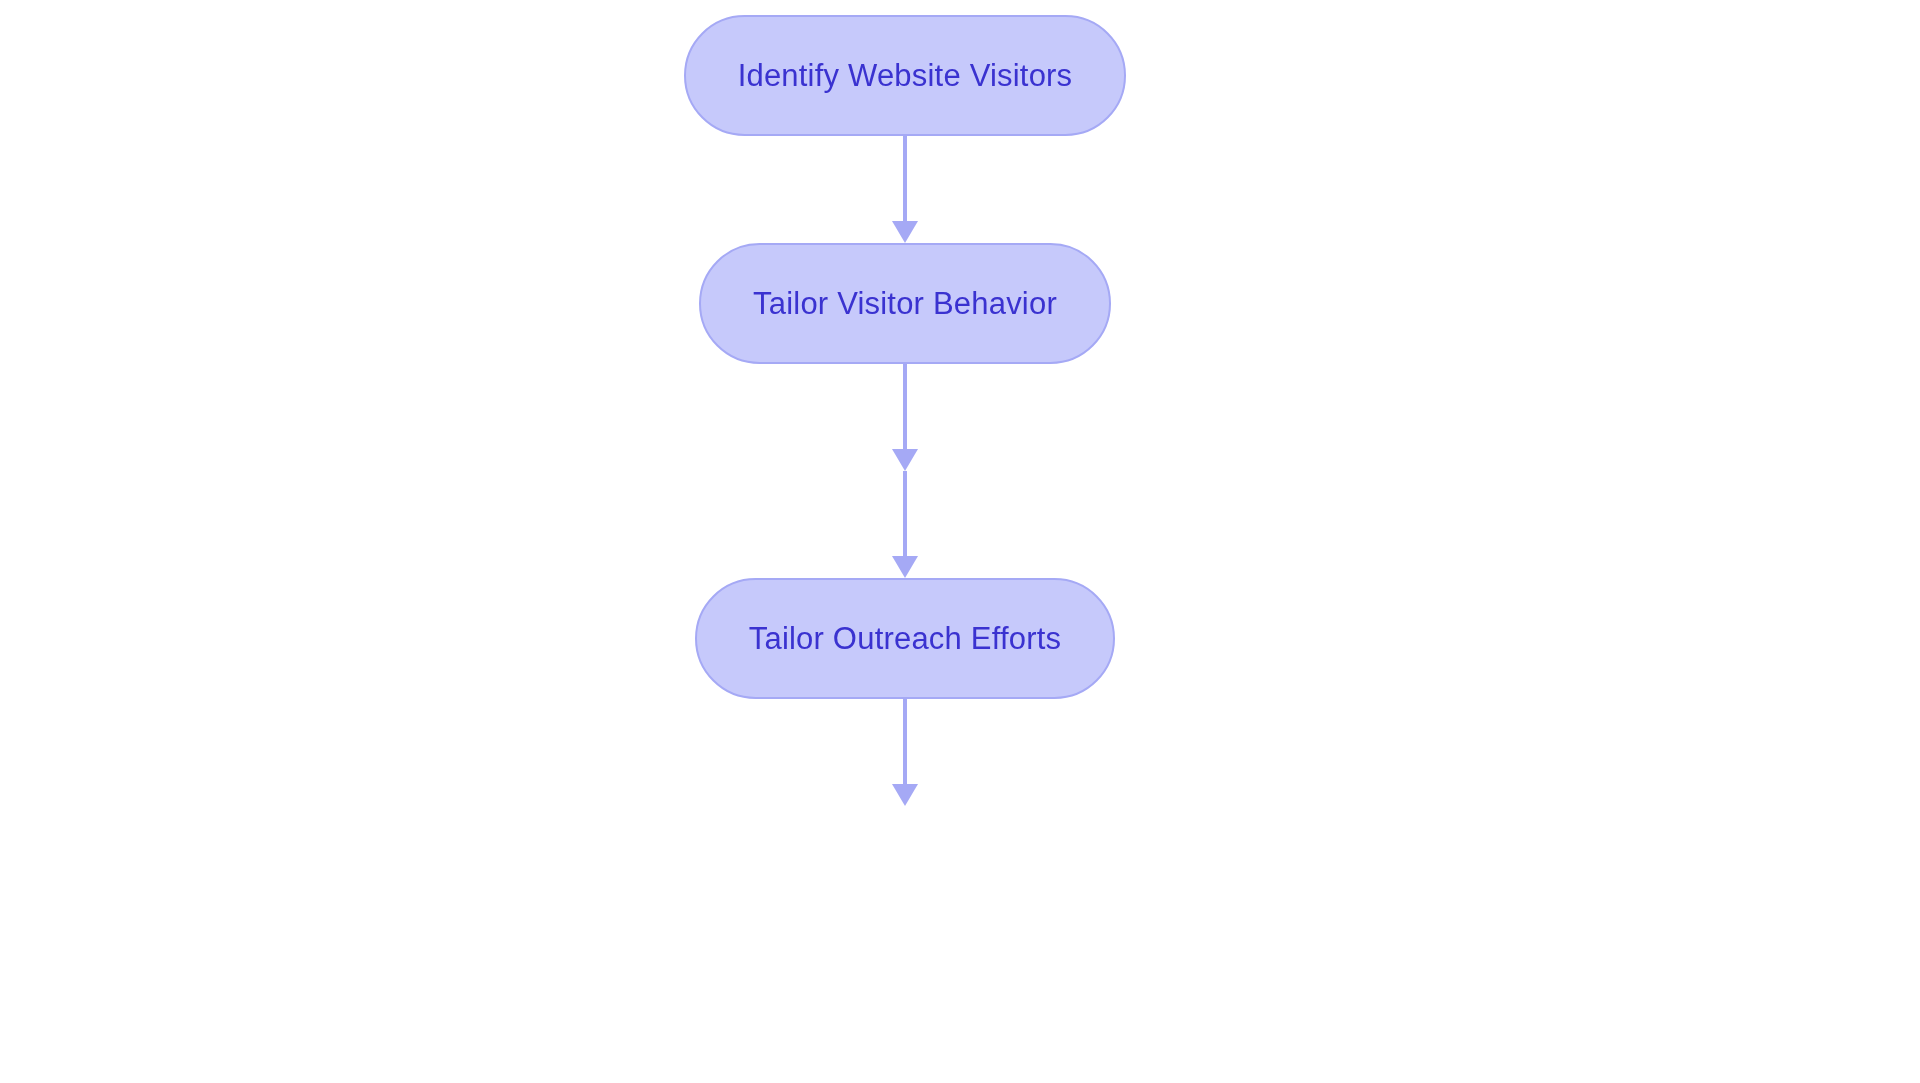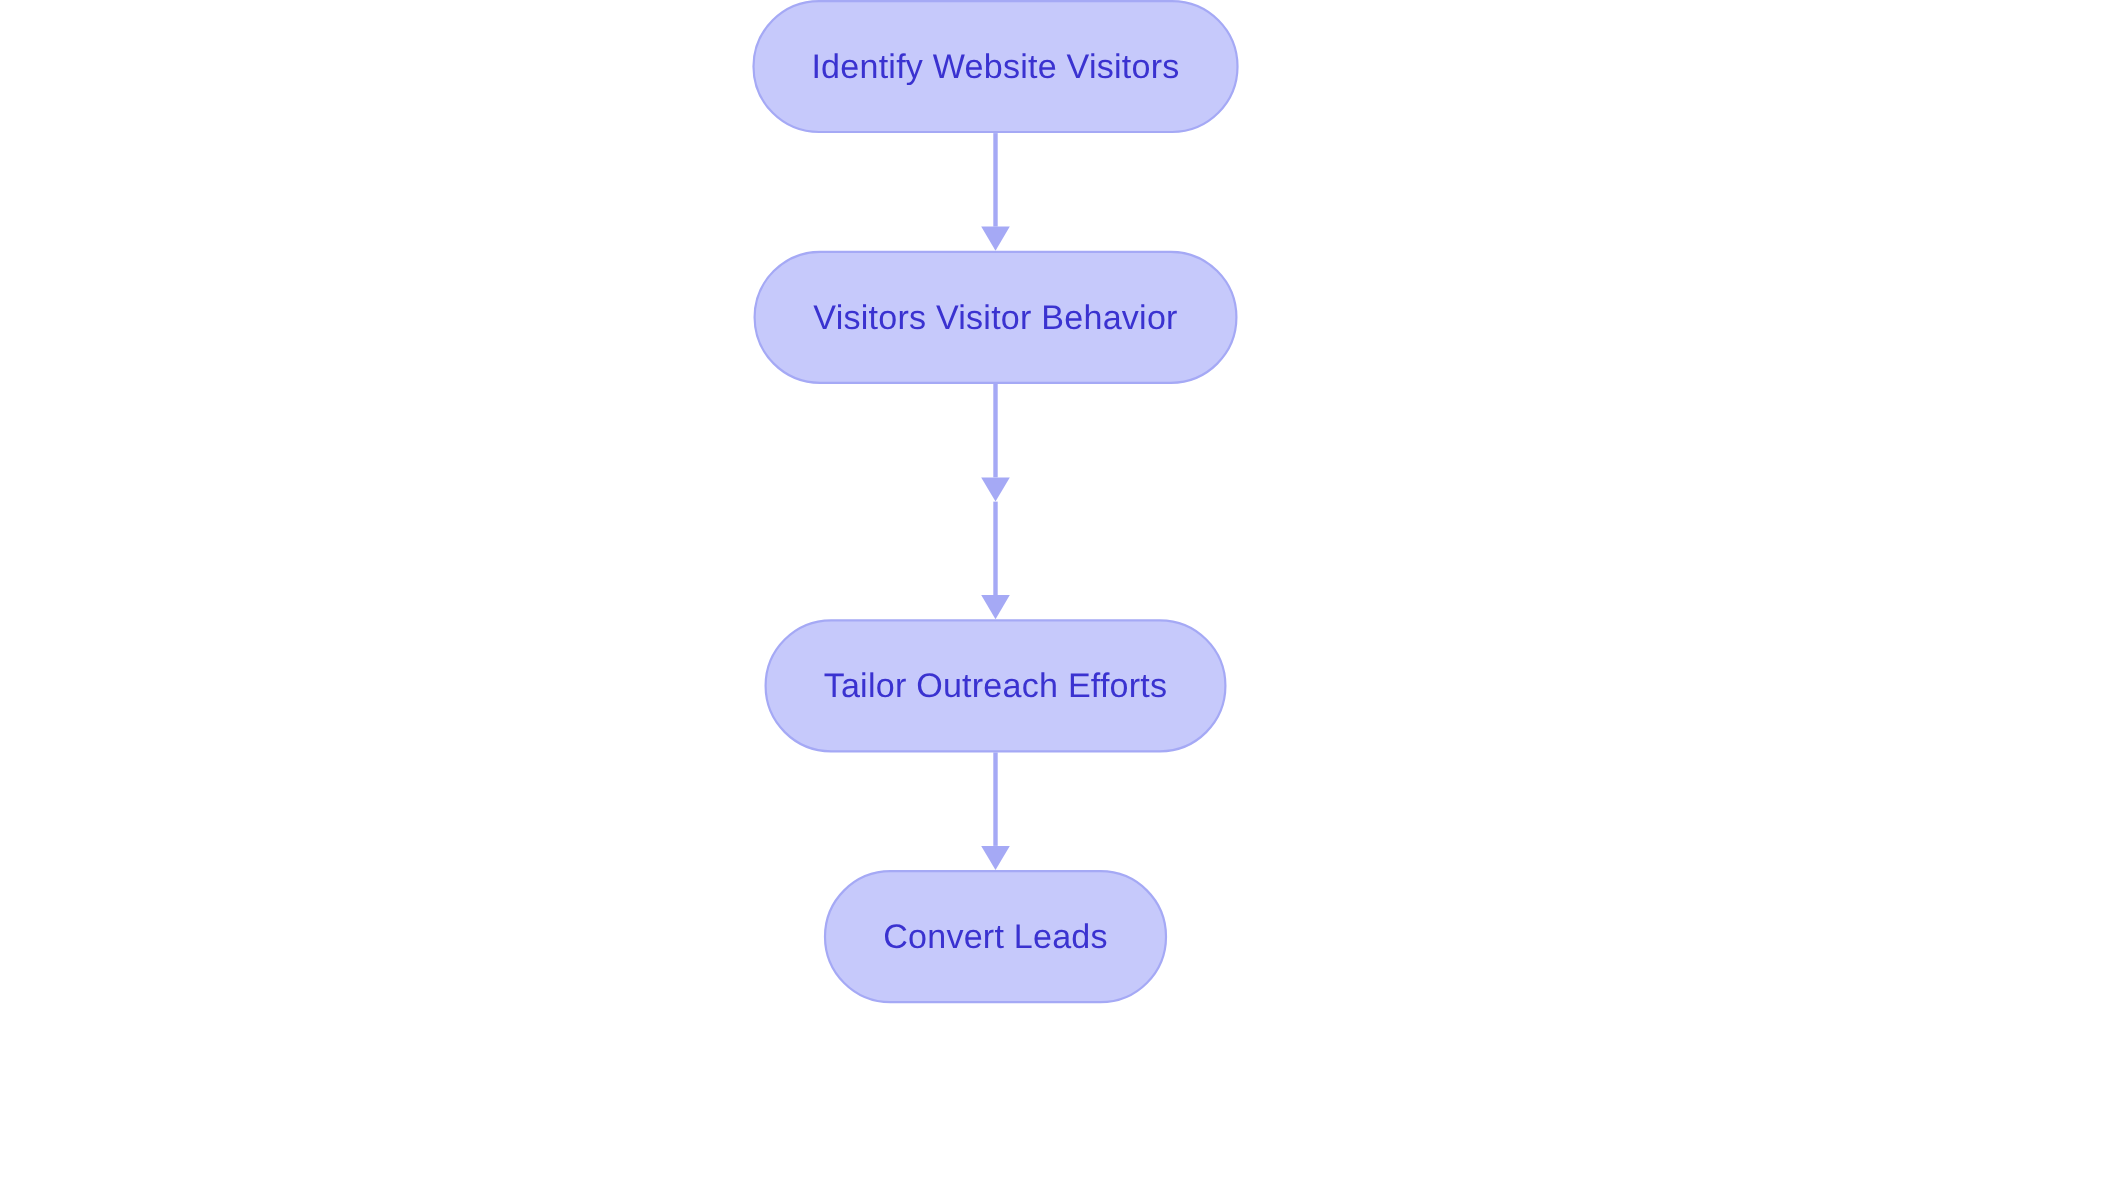--- a/index.html
+++ b/index.html
@@ -24,20 +24,21 @@
   .flow-column {
     position: absolute;
     left: 0;
     top: 0;
     width: 1810px;
     height: 1083px;
     display: flex;
     flex-direction: column;
     align-items: center;
     justify-content: flex-start;
+    padding-top: 15px;
     box-sizing: border-box;
   }
 
   .node {
     box-sizing: border-box;
     height: 121px;
     display: flex;
     align-items: center;
     justify-content: center;
     background: #c6c9fb;
@@ -88,21 +89,21 @@
     <div class="node">
       <span class="node-label">Identify Website Visitors</span>
     </div>
 
     <div class="connector">
       <div class="connector-line"></div>
       <div class="connector-arrowhead"></div>
     </div>
 
     <div class="node">
-      <span class="node-label">Visitors Visitor Behavior</span>
+      <span class="node-label">Tailor Visitor Behavior</span>
     </div>
 
     <div class="connector">
       <div class="connector-line"></div>
       <div class="connector-arrowhead"></div>
     </div>
 
 
     <div class="connector">
       <div class="connector-line"></div>
@@ -111,18 +112,15 @@
 
     <div class="node">
       <span class="node-label">Tailor Outreach Efforts</span>
     </div>
 
     <div class="connector">
       <div class="connector-line"></div>
       <div class="connector-arrowhead"></div>
     </div>
 
-    <div class="node">
-      <span class="node-label">Convert Leads</span>
-    </div>
 
   </div>
 </div>
 
 </body></html>

